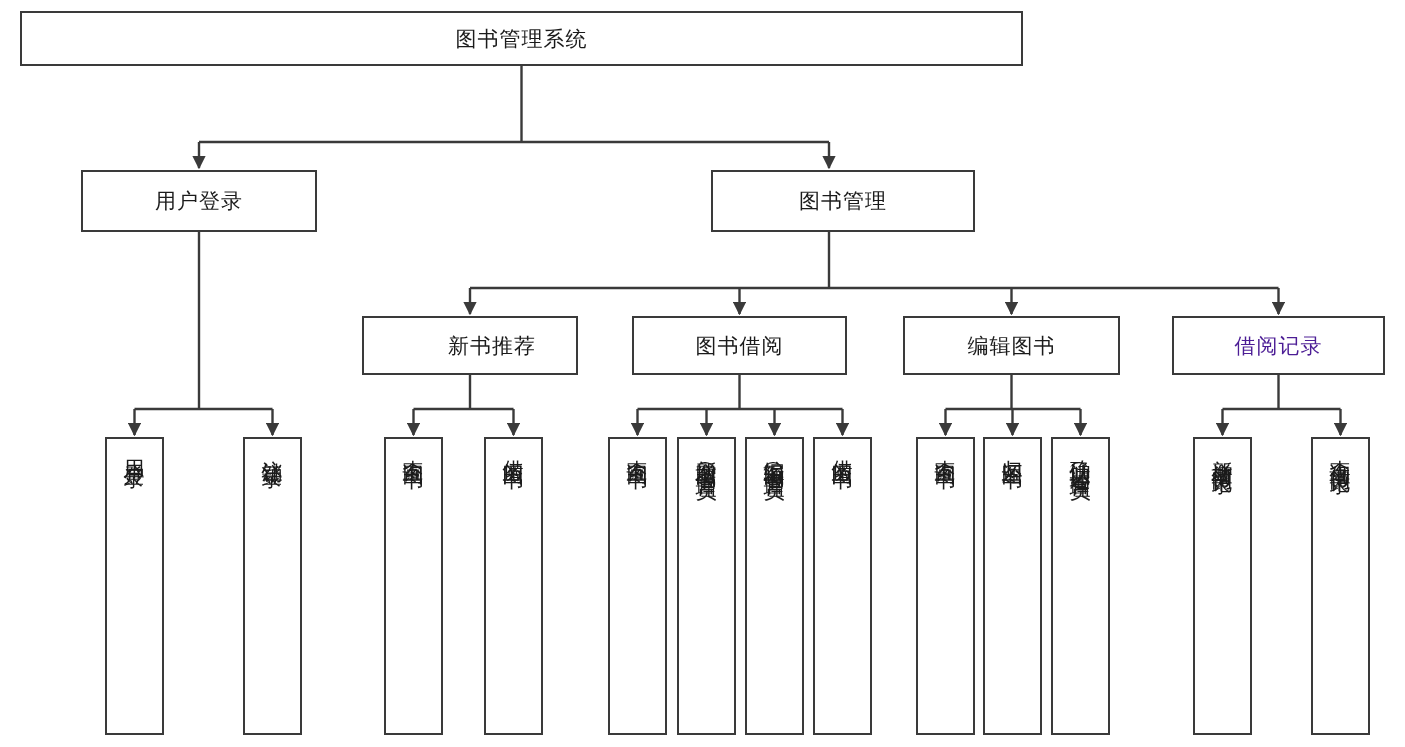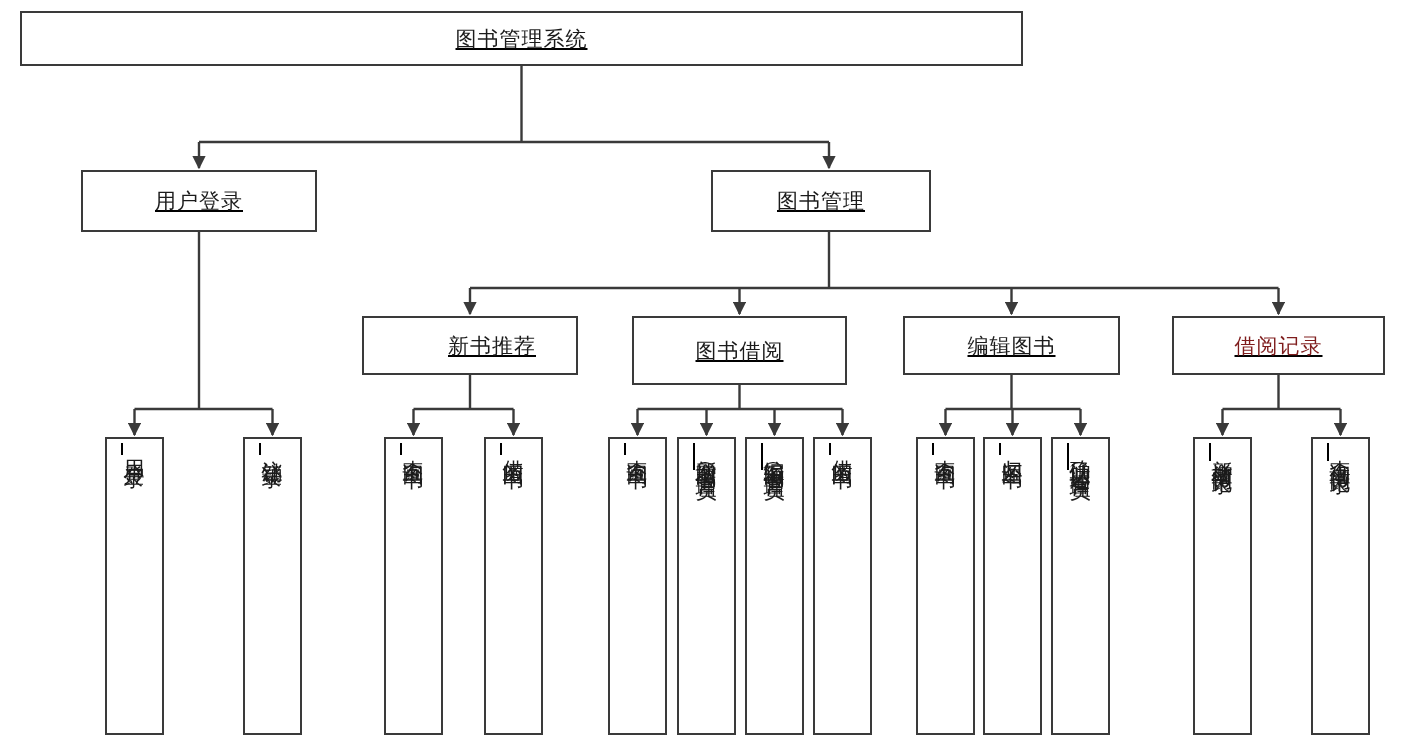--- a/index.html
+++ b/index.html
@@ -1,19 +1,19 @@
 <!DOCTYPE html>
 <html><head>
 <meta charset="utf-8">
 <style>
   html,body{margin:0;padding:0;background:#ffffff;}
   body{width:1405px;height:747px;font-family:"Liberation Sans","DejaVu Sans",sans-serif;overflow:hidden;}
   #stage{position:relative;width:1405px;height:747px;background:#fff;}
   #wire{position:absolute;left:0;top:0;width:1405px;height:747px;}
-  .node{position:absolute;box-sizing:border-box;background:#ffffff;border:2px solid #0c4a6e;display:flex;align-items:center;justify-content:center;text-decoration:underline;}
+  .node{position:absolute;box-sizing:border-box;background:#ffffff;border:2px solid #0c4a6e;display:flex;align-items:center;justify-content:center;}
   .node .lbl{color:#1b1b1b;text-align:center;line-height:1.12;white-space:pre-line;}
   .node.h .lbl{font-size:21px;letter-spacing:1px;}
   .node.v{align-items:flex-start;justify-content:center;padding-top:4px;}
   .node.v .lbl{writing-mode:vertical-rl;text-orientation:upright;font-size:21px;letter-spacing:3px;line-height:1;display:block;}
   #watermark{position:absolute;right:10px;bottom:6px;color:#b9b9b9;font-size:17px;letter-spacing:.5px;white-space:nowrap;}
 </style>
 </head>
 <body>
 
 <div id="stage">
@@ -57,34 +57,34 @@
       <path d="M 1222.5 409 L 1222.5 435" fill="none" stroke="#3a3a3a" stroke-width="2.4" marker-end="url(#arrow)"></path>
       <path d="M 1340.5 409 L 1340.5 435" fill="none" stroke="#3a3a3a" stroke-width="2.4" marker-end="url(#arrow)"></path>
     </svg>
   <div id="nodes">
       <div class="node h" style="left: 20px; top: 11px; width: 1003px; height: 55px; border-color: rgb(58, 58, 58); background: rgb(255, 255, 255);">
         <span class="lbl" style="color: rgb(27, 27, 27);">图书管理系统</span>
       </div>
       <div class="node h" style="left: 81px; top: 170px; width: 236px; height: 62px; border-color: rgb(58, 58, 58); background: rgb(255, 255, 255);">
         <span class="lbl" style="color: rgb(27, 27, 27);">用户登录</span>
       </div>
-      <div class="node h" style="left: 711px; top: 170px; width: 220px; height: 62px; border-color: rgb(58, 58, 58); background: rgb(255, 255, 255);">
+      <div class="node h" style="left: 711px; top: 170px; width: 264px; height: 62px; border-color: rgb(58, 58, 58); background: rgb(255, 255, 255);">
         <span class="lbl" style="color: rgb(27, 27, 27);">图书管理</span>
       </div>
       <div class="node h" style="left: 362px; top: 316px; width: 216px; height: 59px; border-color: rgb(58, 58, 58); background: rgb(255, 255, 255); padding-left: 44px;">
         <span class="lbl" style="color: rgb(27, 27, 27);">新书推荐</span>
       </div>
-      <div class="node h" style="left: 632px; top: 316px; width: 215px; height: 69px; border-color: rgb(58, 58, 58); background: rgb(255, 255, 255);">
+      <div class="node h" style="left: 632px; top: 316px; width: 215px; height: 59px; border-color: rgb(58, 58, 58); background: rgb(255, 255, 255);">
         <span class="lbl" style="color: rgb(27, 27, 27);">图书借阅</span>
       </div>
       <div class="node h" style="left: 903px; top: 316px; width: 217px; height: 59px; border-color: rgb(58, 58, 58); background: rgb(255, 255, 255);">
         <span class="lbl" style="color: rgb(27, 27, 27);">编辑图书</span>
       </div>
       <div class="node h" style="left: 1172px; top: 316px; width: 213px; height: 59px; border-color: rgb(58, 58, 58); background: rgb(255, 255, 255);">
-        <span class="lbl" style="color: #7f1d1d;">借阅记录</span>
+        <span class="lbl" style="color: #4c1d95;">借阅记录</span>
       </div>
       <div class="node v" style="left: 105px; top: 437px; width: 59px; height: 298px; border-color: rgb(58, 58, 58); background: rgb(255, 255, 255);">
         <span class="lbl" style="color: rgb(27, 27, 27);">用户登录</span>
       </div>
       <div class="node v" style="left: 243px; top: 437px; width: 59px; height: 298px; border-color: rgb(58, 58, 58); background: rgb(255, 255, 255);">
         <span class="lbl" style="color: rgb(27, 27, 27);">注销登录</span>
       </div>
       <div class="node v" style="left: 384px; top: 437px; width: 59px; height: 298px; border-color: rgb(58, 58, 58); background: rgb(255, 255, 255);">
         <span class="lbl" style="color: rgb(27, 27, 27);">查询图书</span>
       </div>

